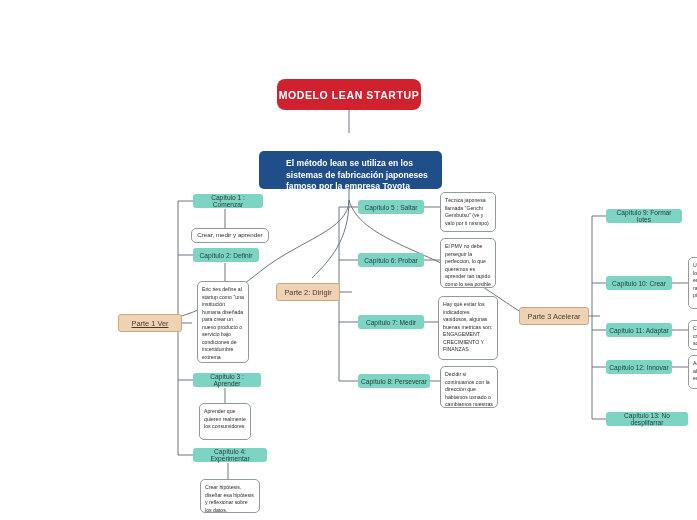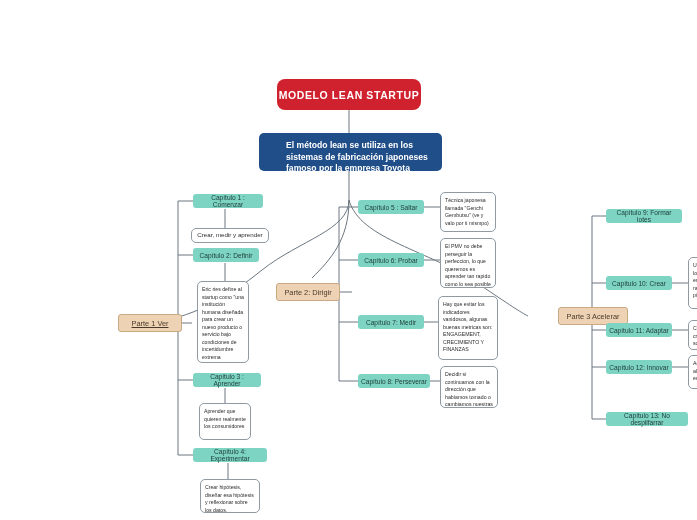--- a/index.html
+++ b/index.html
@@ -146,31 +146,31 @@
       <line x1="672" y1="283" x2="688" y2="283"></line>
       <line x1="672" y1="330" x2="688" y2="330"></line>
       <line x1="672" y1="367" x2="688" y2="367"></line>
     </g>
   </svg>
 
   <div class="node root-node" style="left:277px; top:79px; width:144px; height:31px;">
     <span>MODELO LEAN STARTUP</span>
   </div>
 
-  <div class="node subtitle-node" style="left:259px; top:133px; width:183px; height:38px;padding-left:27px;">
+  <div class="node subtitle-node" style="left:259px; top:151px; width:183px; height:38px;padding-left:27px;">
     <span>El método lean se utiliza en los sistemas de fabricación japoneses famoso por la empresa Toyota</span>
   </div>
 
   <div class="node part-node" style="left:118px; top:314px; width:64px; height:18px;text-decoration:underline;">
     <span>Parte 1 Ver</span>
   </div>
   <div class="node part-node" style="left:276px; top:283px; width:64px; height:18px;">
     <span>Parte 2: Dirigir</span>
   </div>
-  <div class="node part-node" style="left:519px; top:307px; width:70px; height:18px;margin-left:39px;">
+  <div class="node part-node" style="left:519px; top:307px; width:70px; height:18px;">
     <span>Parte 3 Acelerar</span>
   </div>
 
   <div class="node chapter-node" style="left:193px; top:194px; width:70px; height:14px;">
     <span>Capítulo 1 : Comenzar</span>
   </div>
   <div class="node detail-node one-line" style="left:191px; top:228px; width:78px; height:15px;">
     <span>Crear, medir y aprender</span>
   </div>
 

